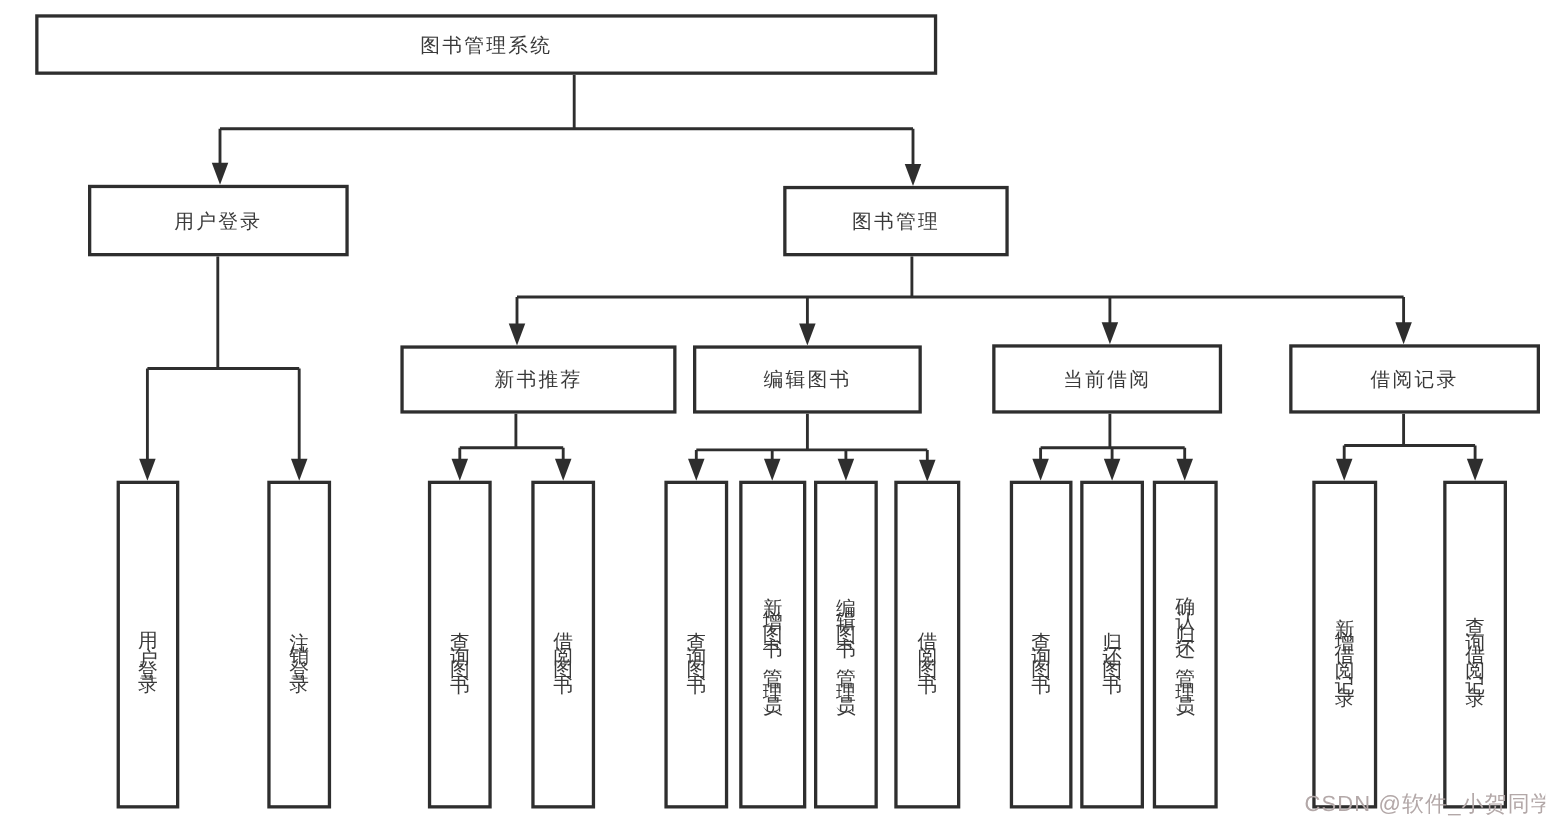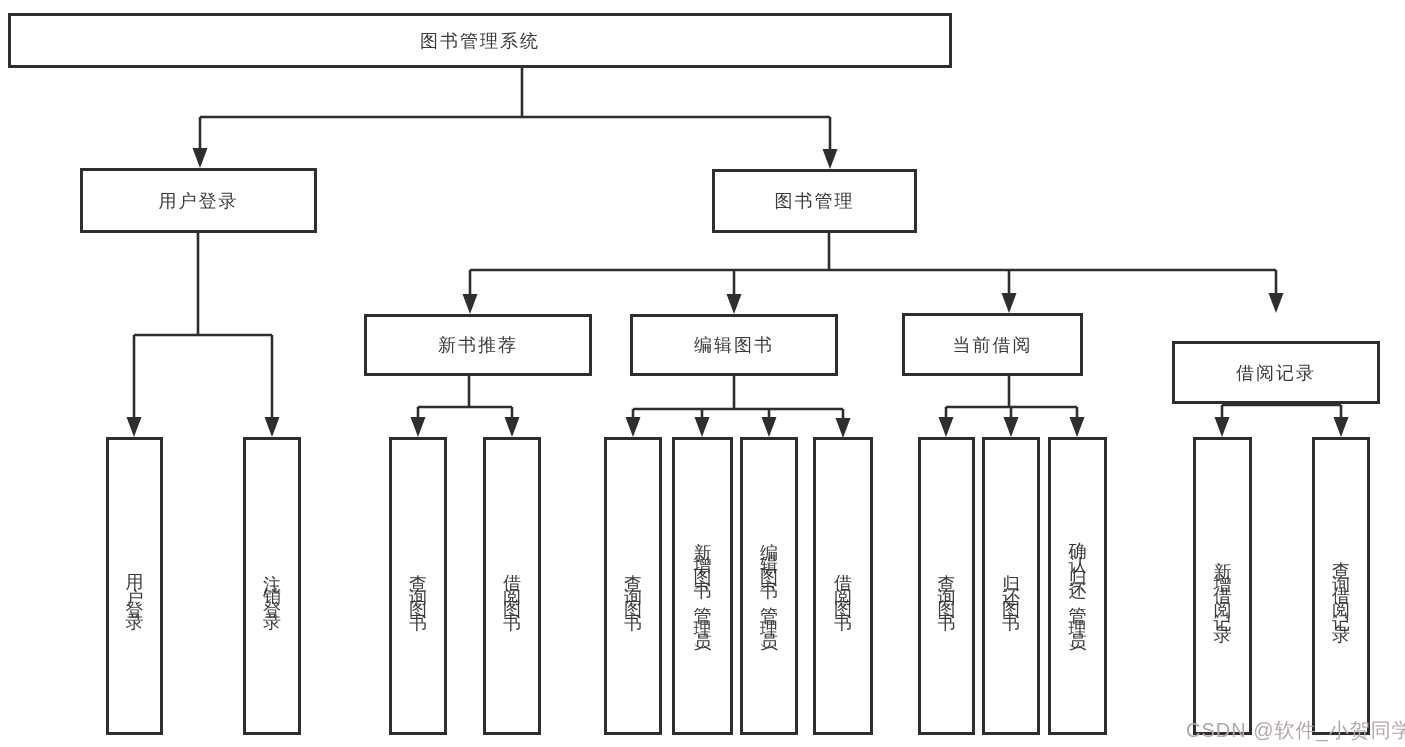--- a/index.html
+++ b/index.html
@@ -61,29 +61,29 @@
       <path d="M769 437 L761.5 417 L776.5 417 Z"></path>
       <path d="M843 438 L835.5 418 L850.5 418 Z"></path>
       <path d="M946 437 L938.5 417 L953.5 417 Z"></path>
       <path d="M1011 437 L1003.5 417 L1018.5 417 Z"></path>
       <path d="M1077 437 L1069.5 417 L1084.5 417 Z"></path>
       <path d="M1222 437 L1214.5 417 L1229.5 417 Z"></path>
       <path d="M1341 437 L1333.5 417 L1348.5 417 Z"></path>
     </g>
   </svg>
 
-  <div class="hbox" style="left:8px;top:13px;width:944px;height:55px;text-align:right;">图书管理系统</div>
+  <div class="hbox" style="left:32px;top:13px;width:820px;height:55px;text-align:right;">图书管理系统</div>
 
   <div class="hbox" style="left:80px;top:168px;width:237px;height:65px;">用户登录</div>
   <div class="hbox" style="left:712px;top:169px;width:205px;height:64px;">图书管理</div>
 
-  <div class="hbox" style="left:364px;top:314px;width:228px;height:62px;">新书推荐</div>
+  <div class="hbox" style="left:364px;top:314px;width:251px;height:62px;">新书推荐</div>
   <div class="hbox" style="left:630px;top:314px;width:208px;height:62px;">编辑图书</div>
-  <div class="hbox" style="left:902px;top:313px;width:181px;height:63px;">当前借阅</div>
-  <div class="hbox" style="left:1172px;top:313px;width:208px;height:63px;margin-top:28px;">借阅记录</div>
+  <div class="hbox" style="left:902px;top:313px;width:209px;height:63px;">当前借阅</div>
+  <div class="hbox" style="left:1172px;top:313px;width:228px;height:63px;">借阅记录</div>
 
   <div class="vbox" style="left:106px;width:57px;">用户登录</div>
   <div class="vbox" style="left:243px;width:58px;">注销登录</div>
 
   <div class="vbox" style="left:389px;width:58px;">查询图书</div>
   <div class="vbox" style="left:483px;width:58px;">借阅图书</div>
 
   <div class="vbox" style="left:604px;width:58px;">查询图书</div>
   <div class="vbox" style="left:672px;width:61px;">新增图书（管理员）</div>
   <div class="vbox" style="left:740px;width:58px;">编辑图书（管理员）</div>

